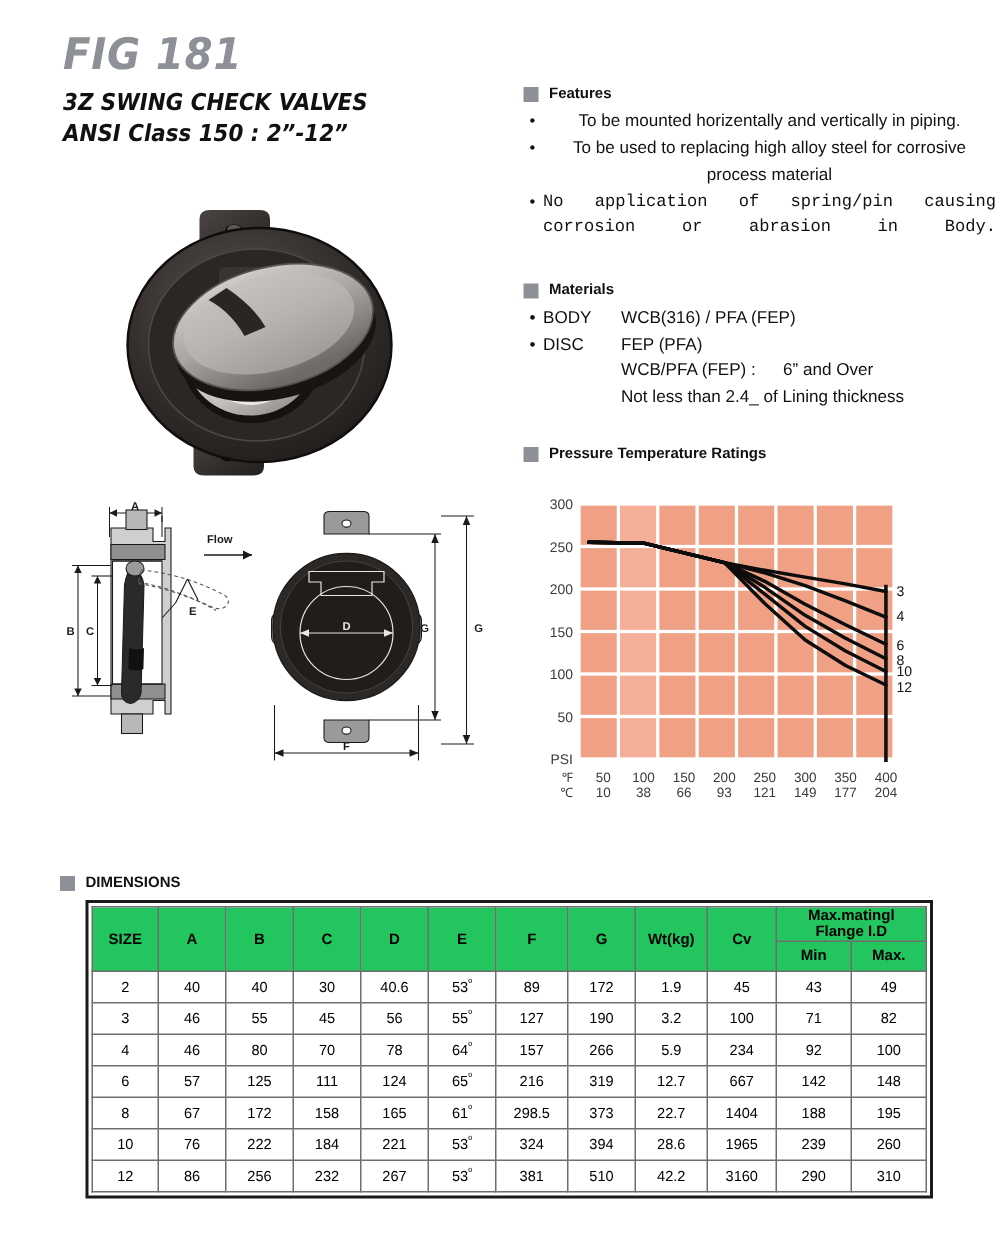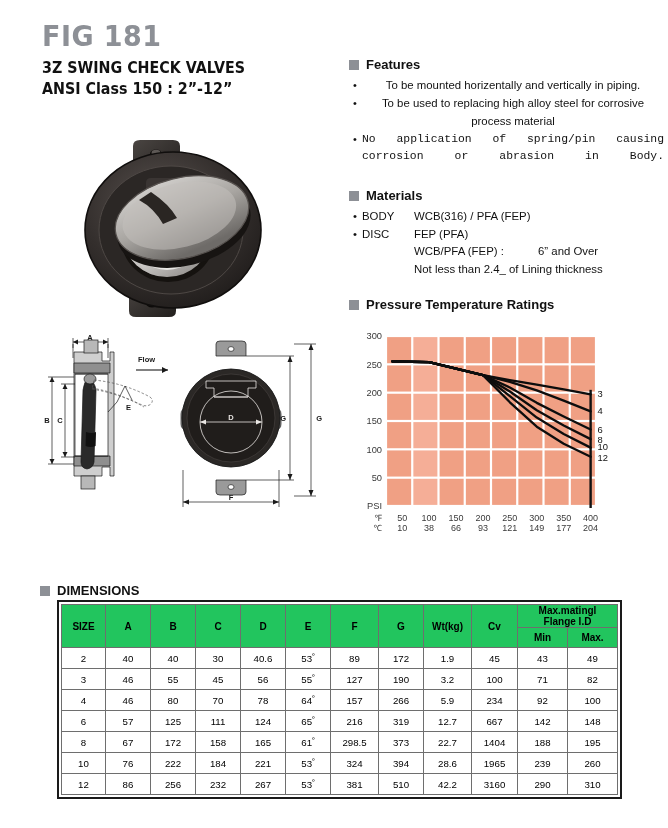--- a/index.html
+++ b/index.html
@@ -8,21 +8,21 @@
     width: 668px;
     height: 828px;
     background: #ffffff;
     font-family: "Liberation Sans", sans-serif;
     color: #000;
     overflow: hidden;
     position: relative;
   }
 
   
-  #header { position: absolute; left: 42px; top: 22px; }
+  #header { position: absolute; left: 42px; top: 22px; font-style: italic; }
   .fig-title {
     font-size: 29px;
     font-weight: bold;
     color: #8d9096;
     letter-spacing: 0.5px;
     line-height: 1;
     font-family: "DejaVu Sans", sans-serif;
     transform: scaleX(0.93);
     transform-origin: left center;
   }
@@ -36,21 +36,21 @@
     transform: scaleX(0.92);
     transform-origin: left center;
     white-space: nowrap;
   }
 
   
   .sec-head {
     display: flex;
     align-items: center;
     gap: 7px;
-    font-size: 13px;
+    font-size: 10px;
     font-weight: bold;
     color: #111;
   }
   .sec-bullet {
     width: 10px; height: 10px;
     background: #8d9096;
     display: inline-block;
     flex: none;
   }
 
@@ -70,21 +70,21 @@
   .bdot { flex: none; width: 9px; font-size: 11px; line-height: 1.52; }
   .btext { flex: 1; text-align: center; }
   .btext.justify { text-align: justify; font-family: Liberation Mono, monospace; }
   .btext.justify::after { content: ""; display: inline-block; width: 100%; }
 
   .mat-row { display: flex; font-size: 11.4px; line-height: 1.55; color: #111; }
   .mat-dot { flex: none; width: 9px; }
   .mat-key { flex: none; width: 52px; font-weight: normal; }
   .mat-val { flex: none; width: 108px; }
   .mat-val2 { flex: 1; }
-  .mat-indent { padding-left: 61px; gap: 16px; }
+  .mat-indent { padding-left: 61px; }
 
   
   #chart-wrap { position: absolute; left: 353px; top: 330px; width: 300px; height: 210px; }
 
   
   #drawings { position: absolute; left: 28px; top: 330px; width: 305px; height: 195px; }
 
   
   #photo { position: absolute; left: 55px; top: 138px; width: 250px; height: 182px; }
 

